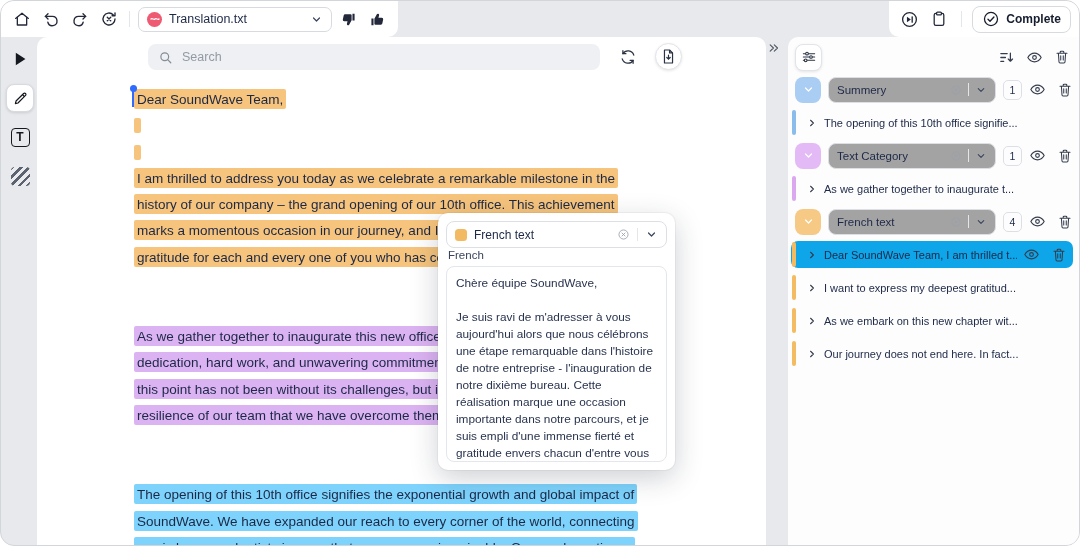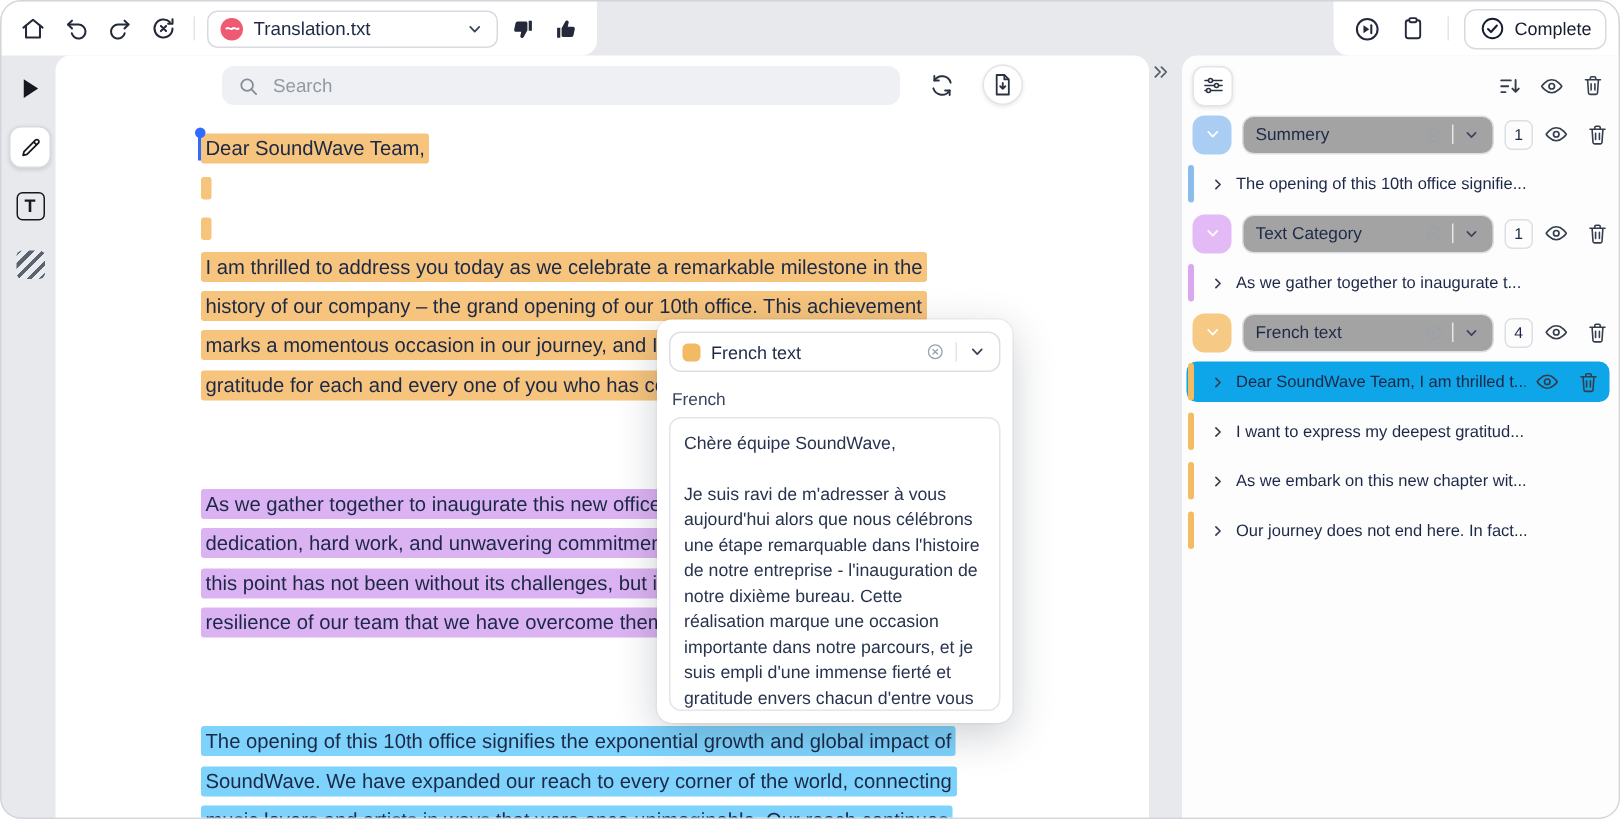--- a/index.html
+++ b/index.html
@@ -12,21 +12,21 @@
 
 
 .topbar{position:absolute;top:0;height:36px;background:#fff;display:flex;align-items:center;z-index:3}
 .topbar-left{left:0;width:397px;border-radius:12px 0 10px 0;padding:0 8px;gap:4px}
 .topbar-right{right:0;width:190px;border-radius:0 12px 0 10px;padding:0 8px;gap:6px;justify-content:flex-end}
 .tb-btn{width:25px;height:26px;display:flex;align-items:center;justify-content:center;color:#23293a;border-radius:6px}
 .vdiv{width:1px;height:16px;background:#e3e6ea;margin:0 4px}
 .file-dd{height:25px;flex:1;max-width:196px;border:1px solid #d7dade;border-radius:7px;display:flex;align-items:center;gap:7px;padding:0 8px;color:#6f7684;cursor:pointer}
 .file-badge{width:15px;height:15px;border-radius:50%;background:#ee5a72;display:flex;align-items:center;justify-content:center}
 .file-label{flex:1;font-size:12.5px;color:#1d2947;white-space:nowrap;overflow:hidden}
-.complete-btn{display:flex;align-items:center;gap:6px;height:27px;padding:0 9px;border:1px solid #d7dade;border-radius:8px;font-size:12px;font-weight:400;color:#161d2e}
+.complete-btn{display:flex;align-items:center;gap:6px;height:27px;padding:0 9px;border:1px solid #d7dade;border-radius:8px;font-size:12px;font-weight:700;color:#161d2e}
 
 
 .tool-col{position:absolute;left:3px;top:44px;width:32px;display:flex;flex-direction:column;align-items:center;gap:11px;z-index:3}
 .tool{width:28px;height:28px;display:flex;align-items:center;justify-content:center;color:#15181f;border-radius:8px}
 .tool.active{background:#fff;border:1px solid #d7dade;box-shadow:0 1px 3px rgba(0,0,0,.12)}
 .t-glyph{font-size:12px;font-weight:700;border:1.6px solid #15181f;border-radius:4px;width:19px;height:19px;display:flex;align-items:center;justify-content:center}
 .stripes{width:19px;height:19px;border-radius:4px;background:repeating-linear-gradient(135deg,#5b6370 0 2.5px,#e9ebee 2.5px 6px)}
 
 
 .doc{position:absolute;left:36px;top:36px;width:729px;height:510px;background:#fff;border-radius:10px 10px 0 0;z-index:1}
@@ -47,21 +47,21 @@
 .mark{display:inline-block;width:7px;height:15px;border-radius:2px;vertical-align:middle}
 .mark.o{background:#f6c47c}
 .gap2{height:52.8px}
 
 
 .popup{position:absolute;left:437px;top:212px;width:237px;background:#fff;border-radius:10px;box-shadow:0 8px 28px rgba(30,40,60,.22),0 0 0 1px rgba(0,0,0,.04);padding:8px;z-index:6}
 .popup-dd{height:27px;border:1px solid #dcdfe4;border-radius:8px;display:flex;align-items:center;gap:7px;padding:0 8px;color:#6f7684;cursor:pointer}
 .swatch{width:12px;height:12px;border-radius:3.5px;background:#f2ba62}
 .dd-label{flex:1;font-size:12px;color:#1d2947;white-space:nowrap;overflow:hidden}
 .vdiv2{width:1px;height:13px;background:#e3e6ea}
-.lang-label{font-size:11.5px;color:#39445c;margin:13px 2px 5px}
+.lang-label{font-size:11.5px;color:#39445c;margin:1px 2px 5px}
 .popup-text{border:1px solid #e3e6eb;border-radius:8px;padding:8px 9px;font-size:11.8px;line-height:1.44;color:#28334e;white-space:pre-line;height:196px;overflow:hidden}
 
 
 .collapse{position:absolute;left:766px;top:40px;color:#525a66;z-index:3;display:flex}
 .panel{position:absolute;left:787px;top:36px;width:293px;height:510px;background:#fdfdfe;border-radius:10px 0 0 0;padding:4px 8px 0 3px;z-index:2}
 .panel-top{display:flex;align-items:center;justify-content:space-between;height:28px;margin:2px 0 5px 4px}
 .sliders-btn{width:27px;height:27px;background:#fff;border:1px solid #e1e4e9;border-radius:8px;box-shadow:0 1px 3px rgba(0,0,0,.1);display:flex;align-items:center;justify-content:center;color:#2a3242}
 .iconset{display:flex;align-items:center;gap:11px;color:#353d4c}
 .iconset button{display:flex;color:inherit}
 .group-row{display:flex;align-items:center;gap:7px;height:27px;margin:0 0 6px 4px;color:#353d4c}

